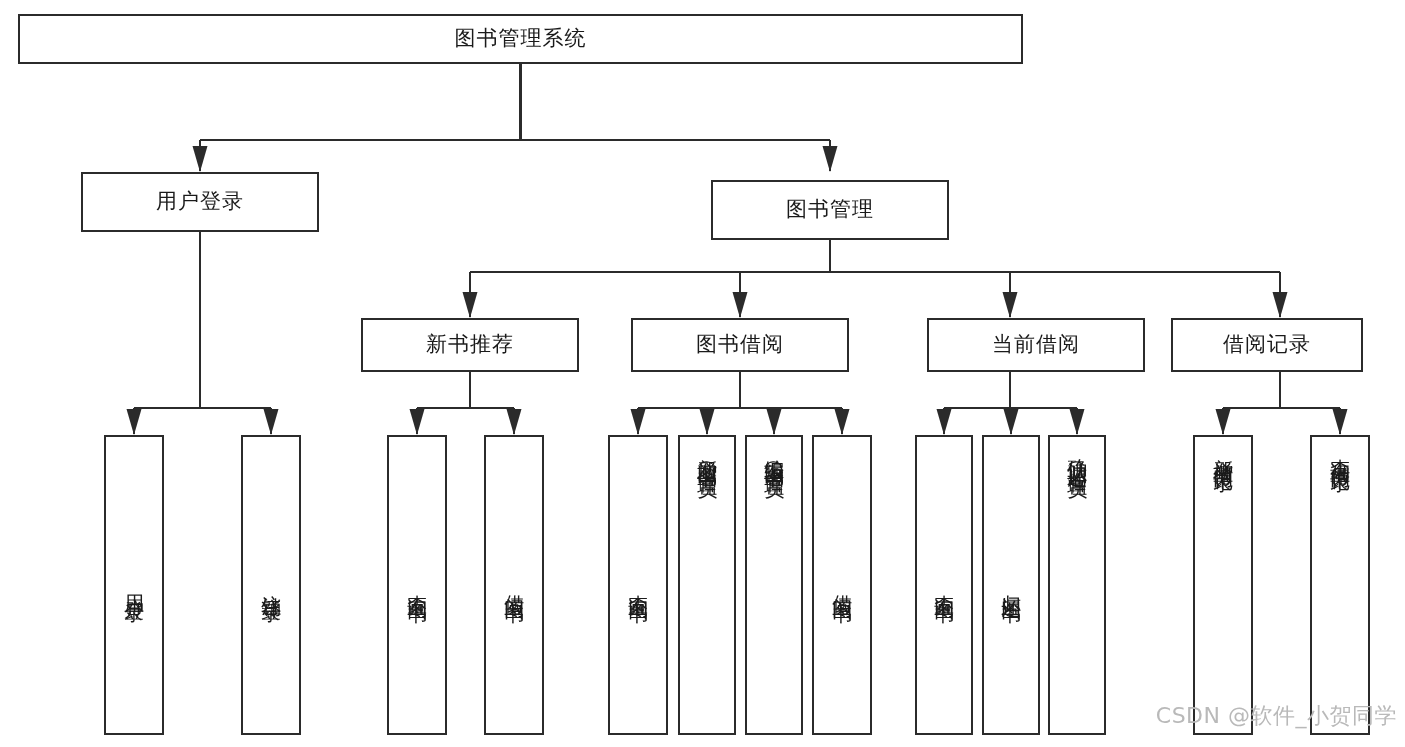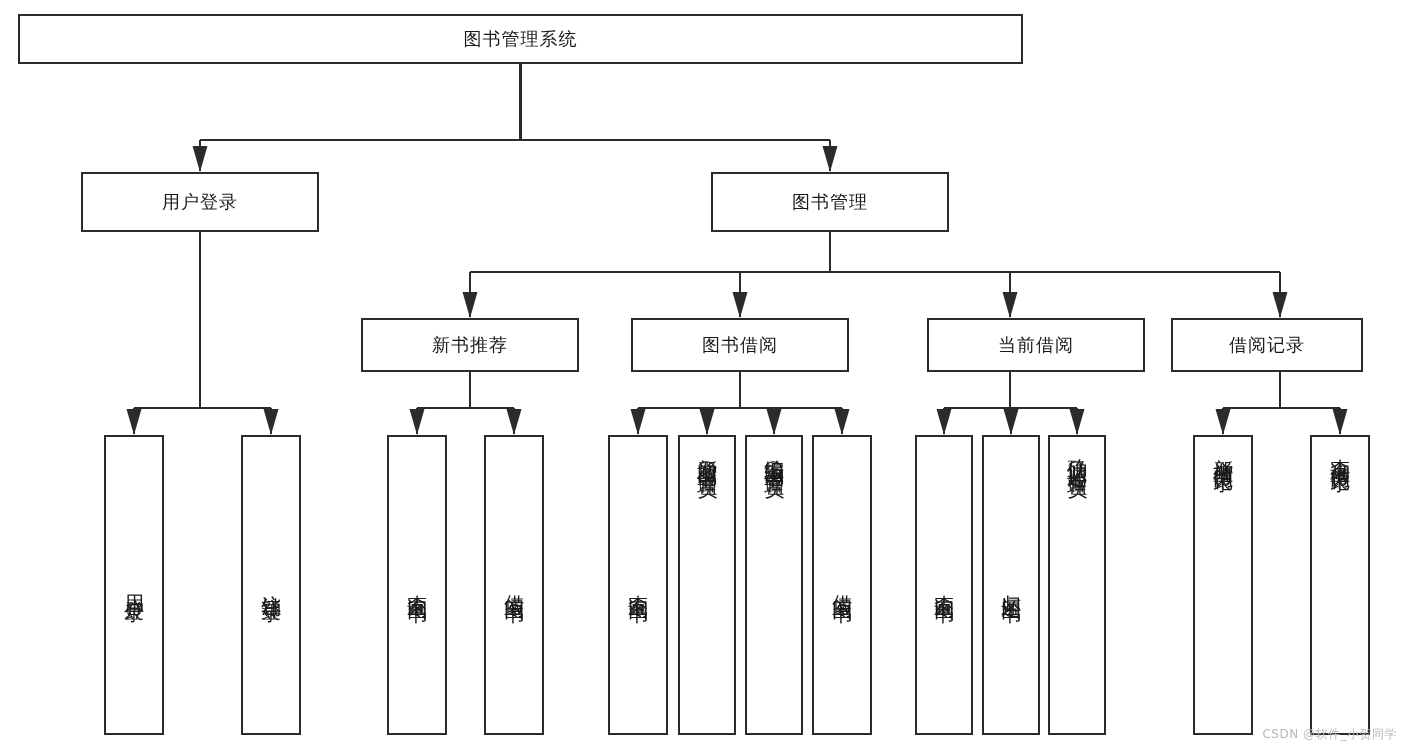--- a/index.html
+++ b/index.html
@@ -30,21 +30,21 @@
     position: absolute;
     box-sizing: border-box;
     background: #ffffff;
     border: 2px solid #2b2b2b;
     display: flex;
     align-items: center;
     justify-content: center;
     color: #1a1a1a;
   }
   .node.horiz {
-    font-size: 18px;
+    font-size: 21px;
     line-height: 1.2;
     letter-spacing: 1px;
     white-space: nowrap;
     align-items: center;
   }
   .node.vert {
     font-size: 20px;
     letter-spacing: 2px;
     padding: 6px 0;
     align-items: flex-start;
@@ -56,22 +56,22 @@
     letter-spacing: 3px;
     white-space: nowrap;
     display: block;
   }
   .node.vert.center-text {
     align-items: center;
   }
   #watermark {
     position: absolute;
     right: 8px;
-    bottom: 4px;
-    font-size: 12px;
+    bottom: 16px;
+    font-size: 22px;
     color: #b9b9b9;
     letter-spacing: 0.5px;
     white-space: nowrap;
   }
 </style>
 </head>
 <body>
 
 <div id="canvas">
 
@@ -129,21 +129,21 @@
       <line x1="1340" y1="408" x2="1340" y2="434" stroke="#2b2b2b" stroke-width="2.6" shape-rendering="crispEdges"></line>
       <polygon points="1332.5,409 1347.5,409 1340,435" fill="#2b2b2b"></polygon>
     </svg>
 
   <div class="node horiz" style="left: 18px; top: 14px; width: 1005px; height: 50px;">
       <span>图书管理系统</span>
     </div>
     <div class="node horiz" style="left: 81px; top: 172px; width: 238px; height: 60px;">
       <span>用户登录</span>
     </div>
-    <div class="node horiz" style="left: 711px; top: 172px; width: 238px; height: 60px;">
+    <div class="node horiz" style="left: 711px; top: 180px; width: 238px; height: 60px;">
       <span>图书管理</span>
     </div>
     <div class="node horiz" style="left: 361px; top: 318px; width: 218px; height: 54px;">
       <span>新书推荐</span>
     </div>
     <div class="node horiz" style="left: 631px; top: 318px; width: 218px; height: 54px;">
       <span>图书借阅</span>
     </div>
     <div class="node horiz" style="left: 901px; top: 318px; width: 218px; height: 54px; margin-left: 26px;">
       <span>当前借阅</span>

